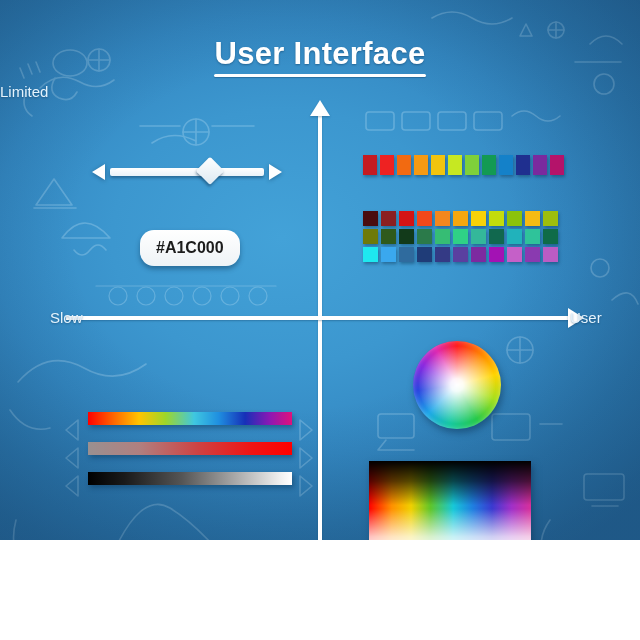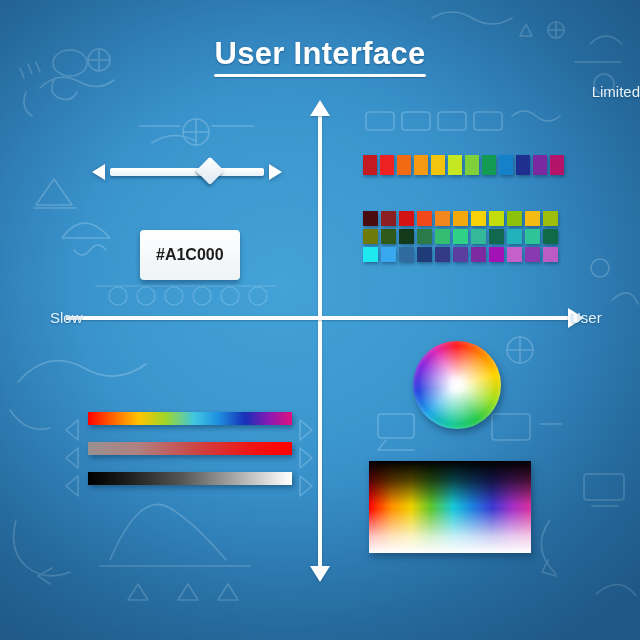--- a/index.html
+++ b/index.html
@@ -1,21 +1,21 @@
 <!DOCTYPE html>
 <html><head>
 <meta charset="utf-8">
 <style>
   html,body{margin:0;padding:0;}
   body{
     width:640px;height:640px;overflow:hidden;
     font-family:"Liberation Sans","DejaVu Sans",sans-serif;
   }
   #stage{
-    position:relative;width:640px;height:640px;overflow:hidden;
+    position:relative;width:640px;height:540px;overflow:hidden;
     background:
       radial-gradient(ellipse 78% 70% at 44% 44%, #43a2d8 0%, #3c97cf 34%, #3488c2 58%, #2c77ae 78%, #27689c 100%);
   }
   
   #doodles{position:absolute;inset:0;opacity:.30;}
   #doodles svg{width:640px;height:640px;display:block;}
   .dd{fill:none;stroke:#bfe2f6;stroke-width:1.6;stroke-linecap:round;stroke-linejoin:round;}
   .dd2{fill:none;stroke:#bfe2f6;stroke-width:1.2;stroke-linecap:round;}
   
   #vig{position:absolute;inset:0;pointer-events:none;
@@ -39,21 +39,21 @@
   #axis-v{left:318px;top:112px;width:4px;height:460px;}
   #axis-h{left:66px;top:316px;height:4px;width:508px;}
   .arrowhead{position:absolute;width:0;height:0;}
   #arrow-up{left:310px;top:100px;border-left:10px solid transparent;border-right:10px solid transparent;border-bottom:16px solid #ffffff;
             filter:drop-shadow(0 1px 1px rgba(13,56,92,.35));}
   #arrow-down{left:310px;top:566px;border-left:10px solid transparent;border-right:10px solid transparent;border-top:16px solid #ffffff;
             filter:drop-shadow(0 1px 1px rgba(13,56,92,.35));}
   #arrow-right{left:568px;top:308px;border-top:10px solid transparent;border-bottom:10px solid transparent;border-left:16px solid #ffffff;
             filter:drop-shadow(0 1px 1px rgba(13,56,92,.35));}
   .axlabel{position:absolute;color:#e4f3fd;font-size:15px;text-shadow:0 1px 2px rgba(10,50,85,.45);}
-  #label-top{left:0;right:0;top:83px;text-align:right;}
+  #label-top{left:0;right:0;top:83px;text-align:left;}
   #label-bottom{left:0;right:0;top:582px;text-align:center;}
   #label-left{left:50px;top:309px;text-align:center;}
   #label-right{left:570px;top:309px;}
 
   
   #slider{position:absolute;left:92px;top:158px;width:190px;height:28px;}
   #slider-track{position:absolute;left:18px;top:10px;width:154px;height:8px;
     background:linear-gradient(#ffffff,#e9f2f8);border-radius:2px;
     box-shadow:0 2px 3px rgba(11,50,84,.45);}
   .slider-arrow{position:absolute;width:0;height:0;top:6px;
@@ -61,21 +61,21 @@
   #slider-left-arrow{left:0;border-top:8px solid transparent;border-bottom:8px solid transparent;border-right:13px solid #ffffff;}
   #slider-right-arrow{right:0;border-top:8px solid transparent;border-bottom:8px solid transparent;border-left:13px solid #ffffff;}
   #slider-handle{position:absolute;left:108px;top:0px;width:20px;height:20px;
     background:linear-gradient(135deg,#ffffff,#dde9f1);
     transform:rotate(45deg) translate(2px,2px);border-radius:2px;
     box-shadow:1px 2px 3px rgba(11,50,84,.5);}
 
   
   #hex-badge{position:absolute;left:140px;top:230px;
     background:linear-gradient(#ffffff,#eef3f6);
-    border-radius:4px;padding:16px 16px;color:#1c1c1c;font-size:16px;font-weight:bold;
+    border-radius:14px;padding:9px 16px;color:#1c1c1c;font-size:16px;font-weight:bold;
     box-shadow:0 3px 5px rgba(11,50,84,.45);}
 
   
   #swatch-strip{position:absolute;left:363px;top:155px;display:flex;gap:3px;}
   .sw{width:14px;height:20px;box-shadow:1px 2px 3px rgba(11,50,84,.45);}
 
   
   #palette-grid{position:absolute;left:363px;top:211px;display:flex;flex-direction:column;gap:3px;}
   .prow{display:flex;gap:3px;}
   .pc{width:15px;height:15px;box-shadow:1px 2px 3px rgba(11,50,84,.45);}

